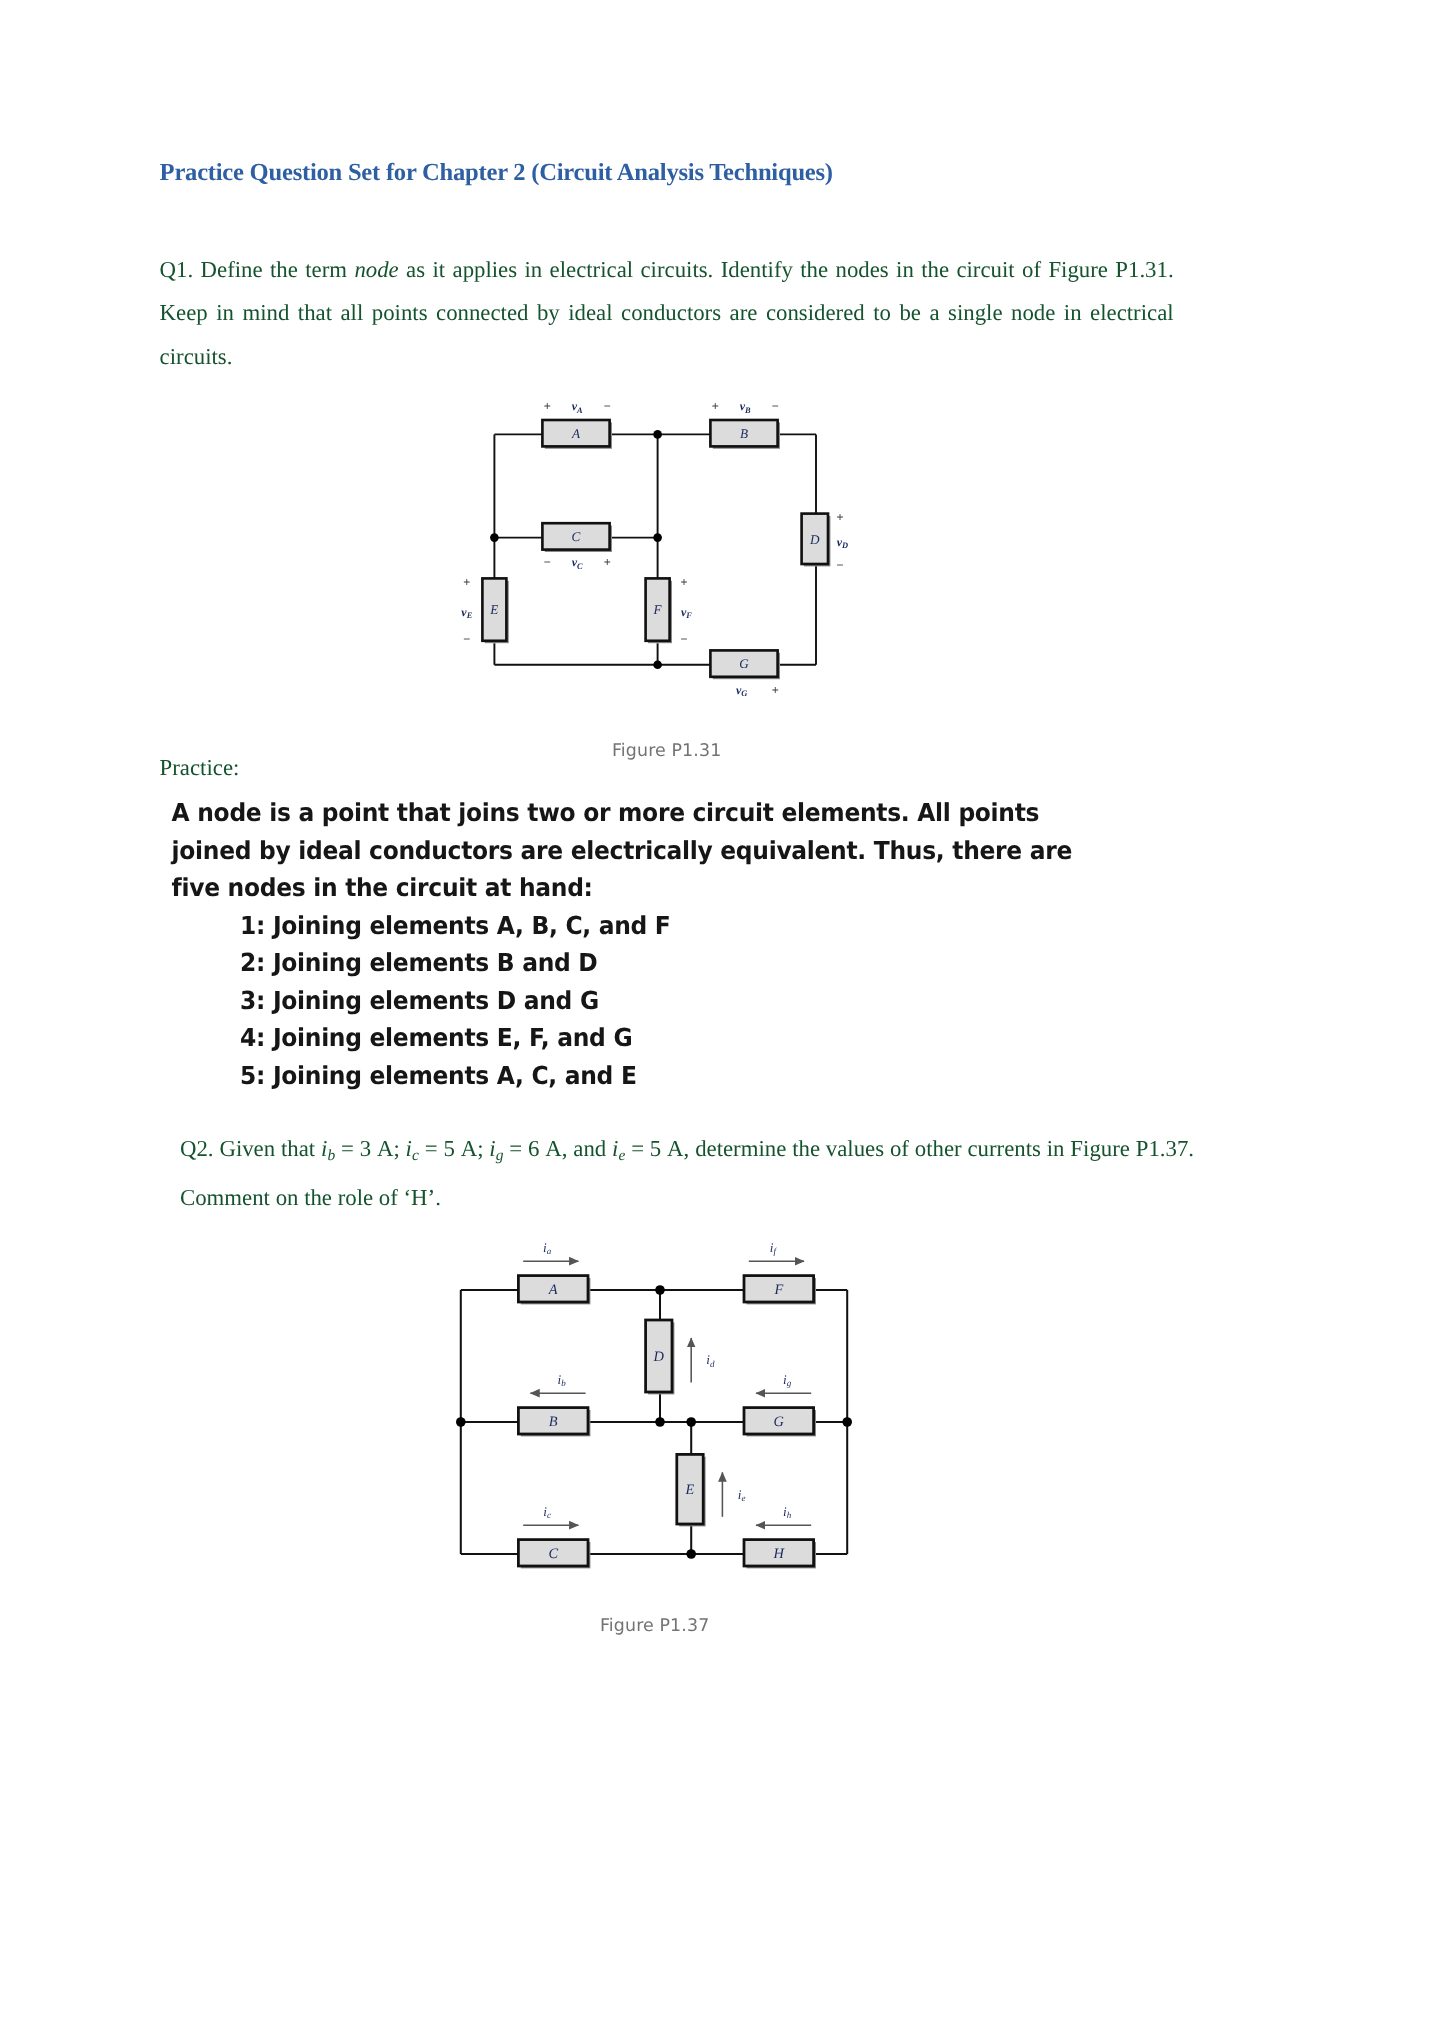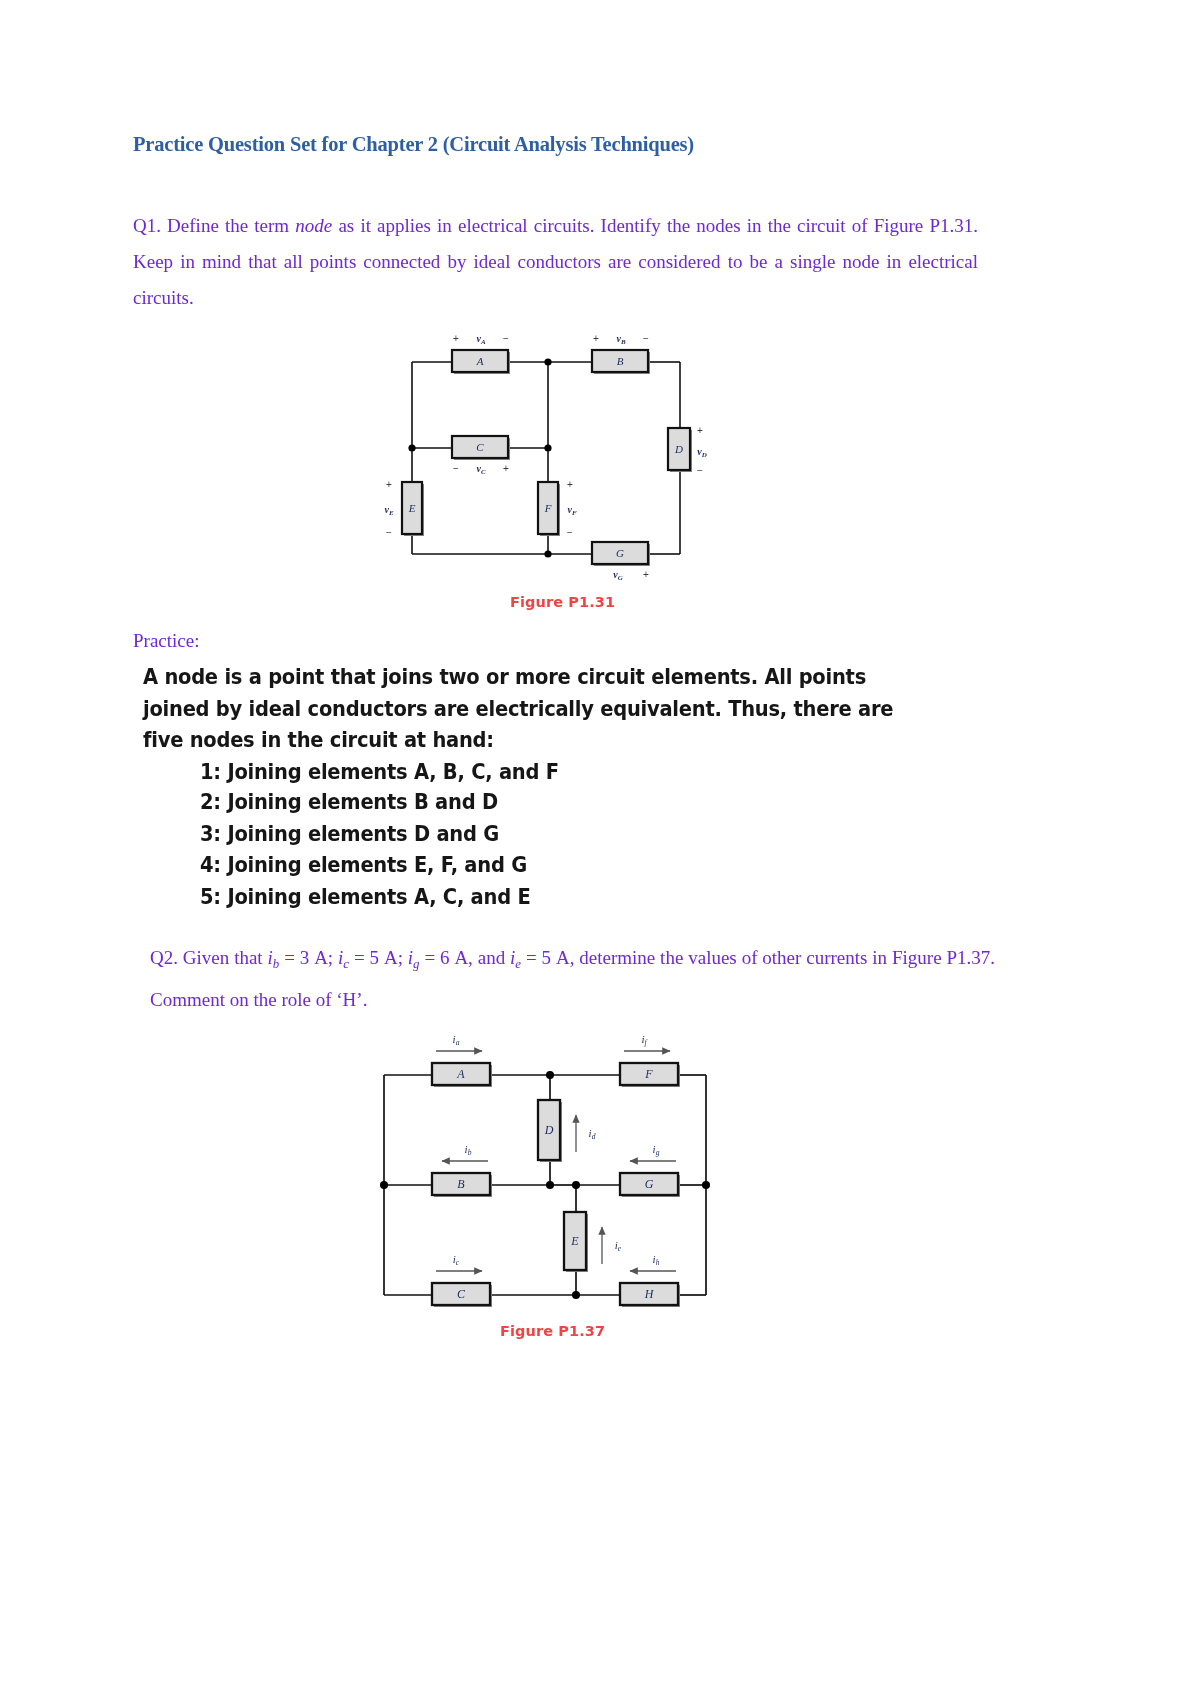--- a/index.html
+++ b/index.html
@@ -35,21 +35,21 @@
     letter-spacing: -0.2px;
     white-space: nowrap;
   }
 
   
   .para {
     position: absolute;
     font-family: "Liberation Serif", serif;
     font-size: 19px;
     line-height: 36px;
-    color: #6d28d9;
+    color: #14532d;
     text-align: justify;
     text-justify: inter-word;
   }
   .para i { font-style: italic; }
   .var {
     font-style: italic;
     font-family: "Liberation Serif", serif;
   }
   .sub {
     font-size: 0.68em;
@@ -90,24 +90,25 @@
     transform-origin: left top;
   }
   .hand .line { white-space: nowrap; }
   .hand .indent { padding-left: 57px; }
 
   
   .fig-caption {
     position: absolute;
     font-family: "DejaVu Sans", sans-serif;
     font-size: 14.5px;
-    font-weight: bold;
-    color: #ef4444;
+    font-weight: normal;
+    color: #737373;
     letter-spacing: 0.1px;
     white-space: nowrap;
+    margin-top: 24px;
   }
   #cap-131 { left: 510px; top: 594px; }
   #cap-137 { left: 500px; top: 1323px; }
 
   
   .figure {
     position: absolute;
   }
   #fig131 { left: 380px; top: 322px; width: 340px; height: 265px; }
   #fig137 { left: 370px; top: 1020px; width: 370px; height: 300px; }

